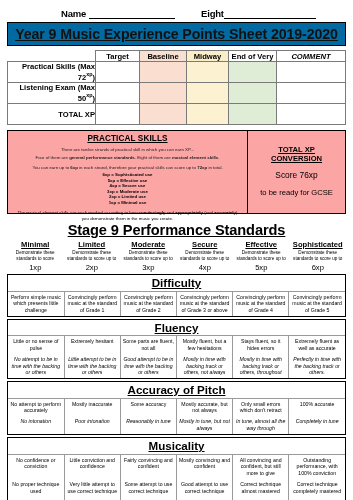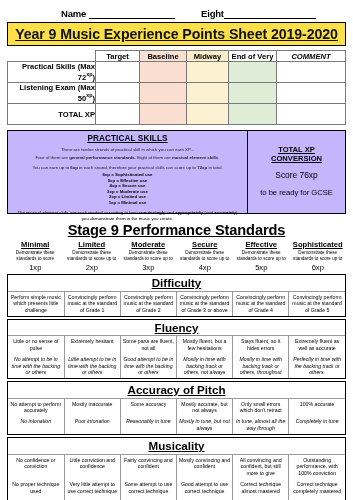--- a/index.html
+++ b/index.html
@@ -18,21 +18,21 @@
   .idlabel { font-size:9.5px; font-weight:bold; letter-spacing:-.2px; }
   .idrule  { flex:0 0 auto; border-bottom:1.1px solid #000; height:10px; }
   .rule-a { width:86px; margin-left:3px; }
   .rule-b { width:92px; margin-left:0px; }
   .gap { width:26px; }
 
   
   .banner {
     margin-top:3px;
     border:1.2px solid #000;
-    background:#fde047;
+    background:#0369a1;
     height:24px;
     display:flex; align-items:center; justify-content:center;
   }
   .banner-text {
     font-size:14.2px; font-weight:bold; text-decoration:underline;
     letter-spacing:-.1px; color:#111;
   }
 
   
   table.score { border-collapse:collapse; width:100%; margin-top:4px; table-layout:fixed; }
@@ -50,21 +50,21 @@
   .h-end  { background:#fff; }
   .h-com  { background:#fff; font-weight:bold; font-style:italic; }
   .rlabel { text-align:right; padding-right:3px; font-size:7.6px; font-weight:bold; height:21px; }
   .cell-base { background:#fadfd1; }
   .cell-mid  { background:#fcf1d0; }
   .cell-end  { background:#dfecd6; }
   .cell-tgt, .cell-com { background:#fff; }
   .sup { font-size:5.4px; vertical-align:super; }
 
   
-  .psrow { display:flex; margin-top:5px; border:1.1px solid #000; background:#c4b5fd; height:84px; }
+  .psrow { display:flex; margin-top:5px; border:1.1px solid #000; background:#fca5a5; height:84px; }
   .ps { flex:1; padding:3px 6px 0 6px; text-align:center; }
   .ps-title { font-size:8.2px; font-weight:bold; text-decoration:underline; letter-spacing:.1px; }
   .ps-p { font-size:4.4px; line-height:6.2px; margin-top:3.5px; color:#1c1c1c; }
   .ps-p.tight { margin-top:2.5px; }
   .ps-list { font-size:4.4px; line-height:5.6px; margin-top:1px; }
   .ps-list div { font-weight:bold; }
   .ps-foot { font-size:4.4px; line-height:6.2px; margin-top:4px; }
   .xpbox { width:98px; border-left:1.1px solid #000; padding:14px 4px 0 4px; text-align:center; }
   .xp-title { font-size:7.6px; font-weight:bold; text-decoration:underline; }
   .xp-score { font-size:8.4px; margin-top:7px; }

